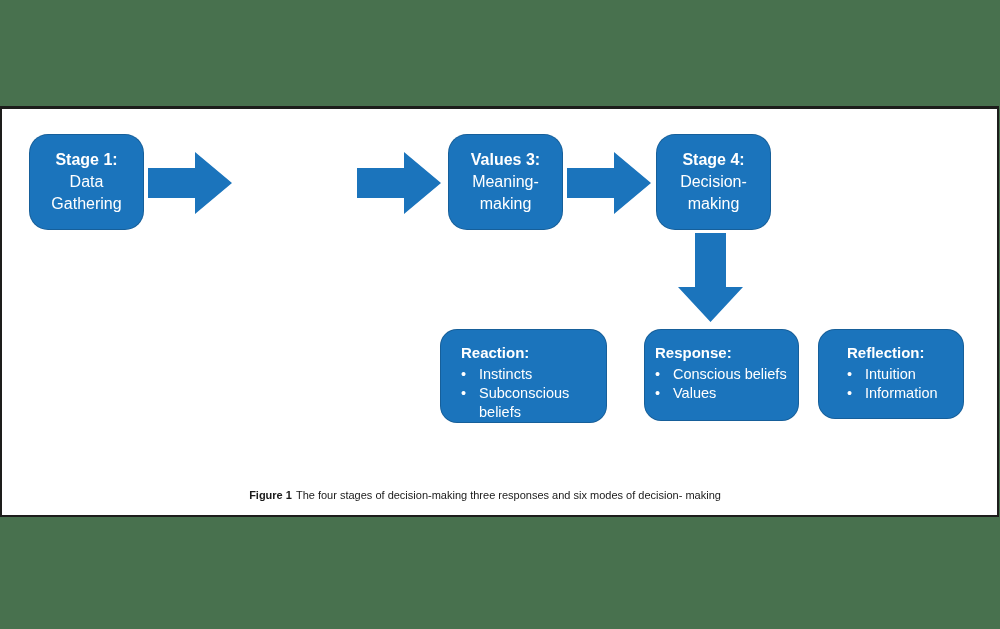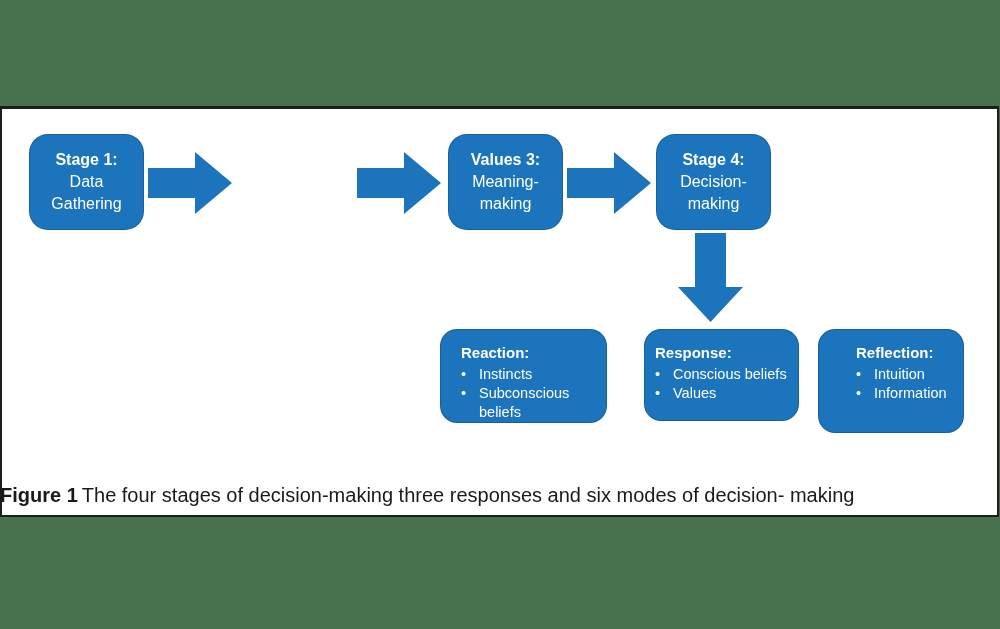--- a/index.html
+++ b/index.html
@@ -41,21 +41,22 @@
     color:var(--text-white,#FFFFFF);
     padding-top:13px;padding-right:8px;
     font-size:15px;
   }
   .mode-title{font-weight:bold;line-height:20px;margin-bottom:2px;}
   .bullet-row{display:flex;line-height:19px;font-size:14.5px;}
   .bullet-dot{flex:0 0 18px;text-align:left;}
   .bullet-text{flex:1;}
   .caption{
     position:absolute;left:0;top:485px;width:970px;
-    font-size:20px;line-height:20px;
+    text-align:center;
+    font-size:11px;line-height:20px;
     color:var(--caption-text,#1A1A1A);
   }
   .caption .cap-label{font-weight:bold;}
   .caption .cap-text{margin-left:4px;}
 </style>
 </head>
 <body>
 
 <div class="page">
   <div class="panel"></div>
@@ -120,21 +121,21 @@
     <div class="bullet-row">
       <span class="bullet-dot">•</span>
       <span class="bullet-text">Conscious beliefs</span>
     </div>
     <div class="bullet-row">
       <span class="bullet-dot">•</span>
       <span class="bullet-text">Values</span>
     </div>
   </div>
 
-  <div class="mode-box" style="left:818px;width:146px;height:104px;padding-left:37px">
+  <div class="mode-box" style="left:818px;width:146px;height:90px;padding-left:28px">
     <div class="mode-title">Reflection:</div>
     <div class="bullet-row">
       <span class="bullet-dot">•</span>
       <span class="bullet-text">Intuition</span>
     </div>
     <div class="bullet-row">
       <span class="bullet-dot">•</span>
       <span class="bullet-text">Information</span>
     </div>
   </div>

